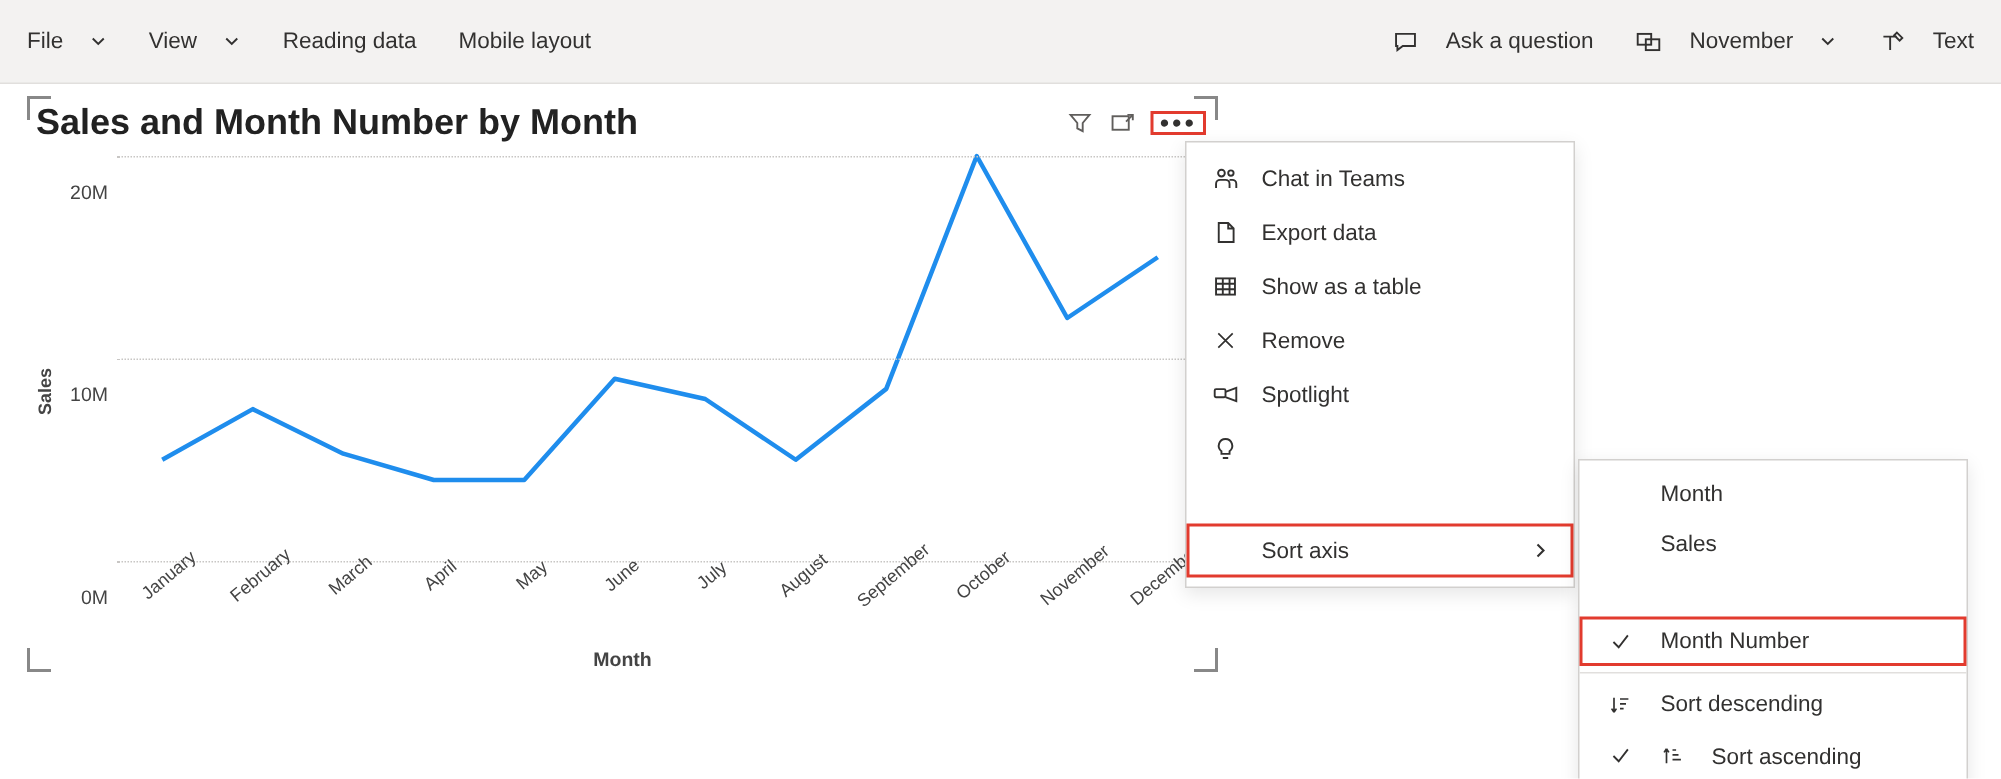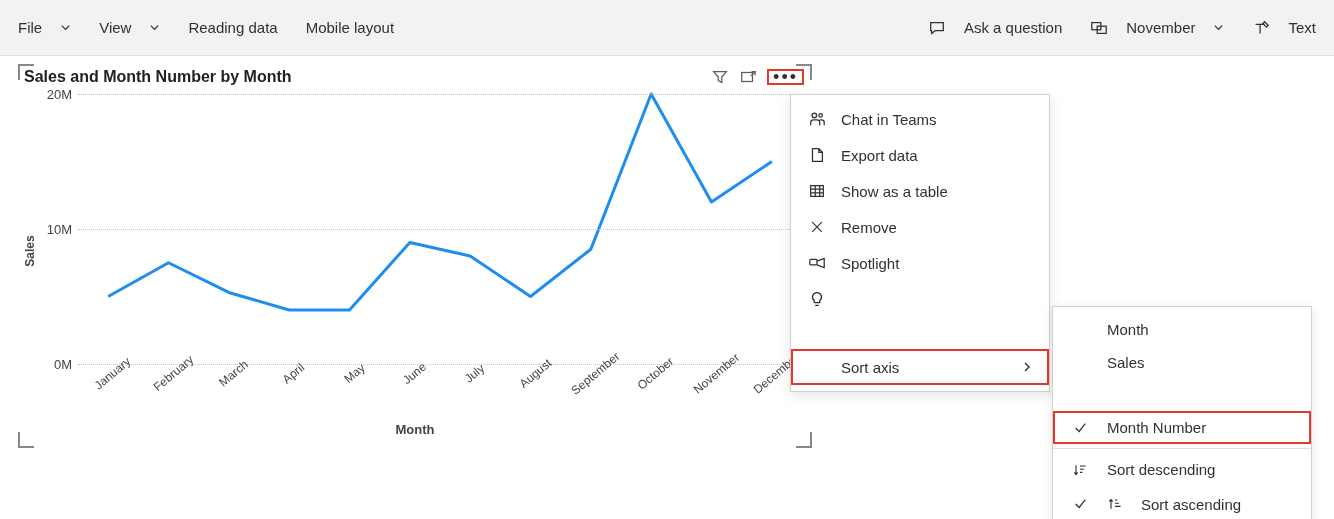--- a/index.html
+++ b/index.html
@@ -52,21 +52,21 @@
   .sel-handle.bl { left: -2px; bottom: -2px; border-left: 2px solid #888; border-bottom: 2px solid #888; }
   .sel-handle.br { right: -2px; bottom: -2px; border-right: 2px solid #888; border-bottom: 2px solid #888; }
 
   .visual-header {
     display: flex;
     align-items: center;
     padding: 2px 6px 0 4px;
     gap: 10px;
   }
   .visual-title {
-    font-size: 16px;
+    font-size: 24px;
     font-weight: 600;
     flex: 1;
     color: #222;
   }
   .header-icon {
     width: 18px; height: 18px;
     display: inline-flex; align-items: center; justify-content: center;
     color: #605e5c;
   }
   .more-box {
@@ -99,21 +99,21 @@
     position: absolute;
     left: 0; right: 0;
     border-top: 1px dotted #c8c6c4;
   }
   .y-tick {
     position: absolute;
     left: -46px;
     transform: translateY(-50%);
     font-size: 13px;
     color: #444;
-    width: 40px; text-align: right;
+    width: 40px; text-align: right; margin-top: 24px;
   }
   .x-tick {
     position: absolute;
     bottom: -18px;
     transform-origin: left top;
     transform: rotate(-40deg) translate(-50%, 0);
     font-size: 12px;
     color: #444;
     white-space: nowrap;
   }

